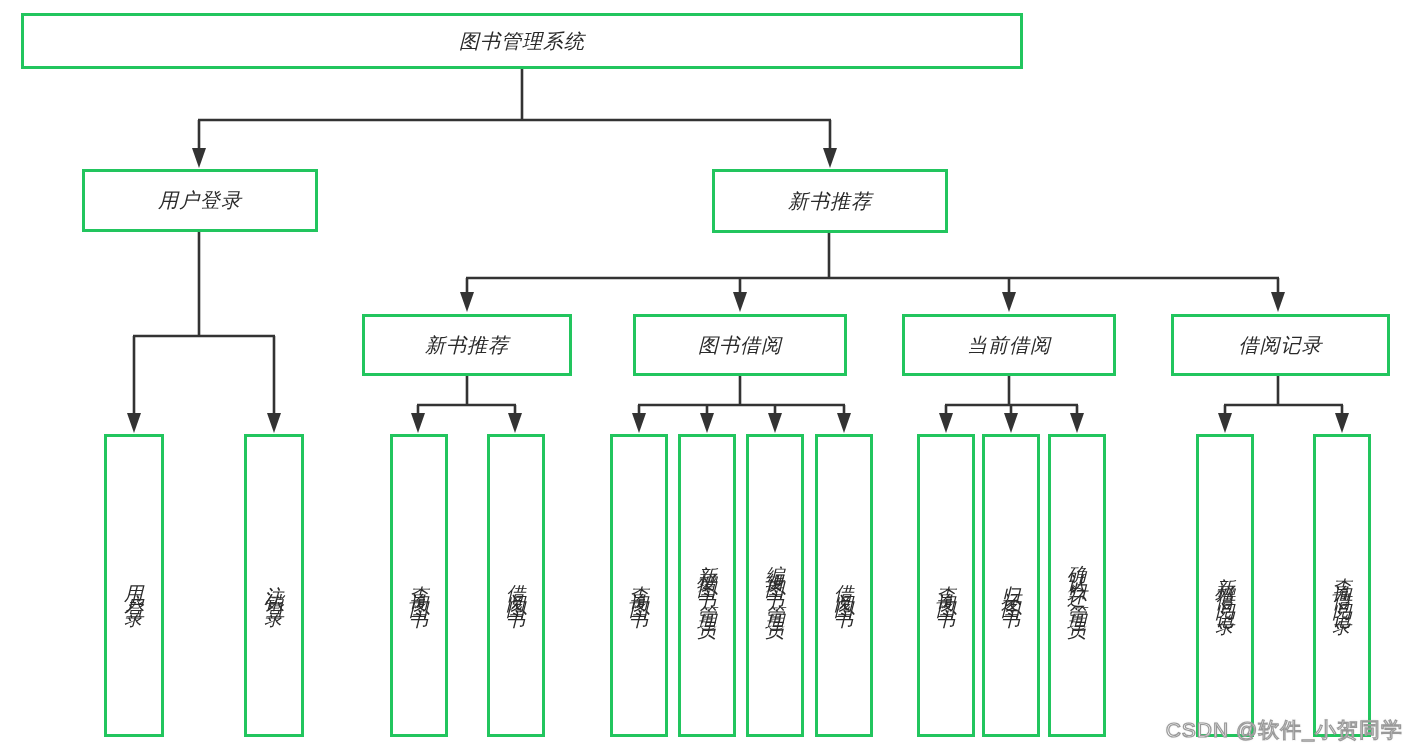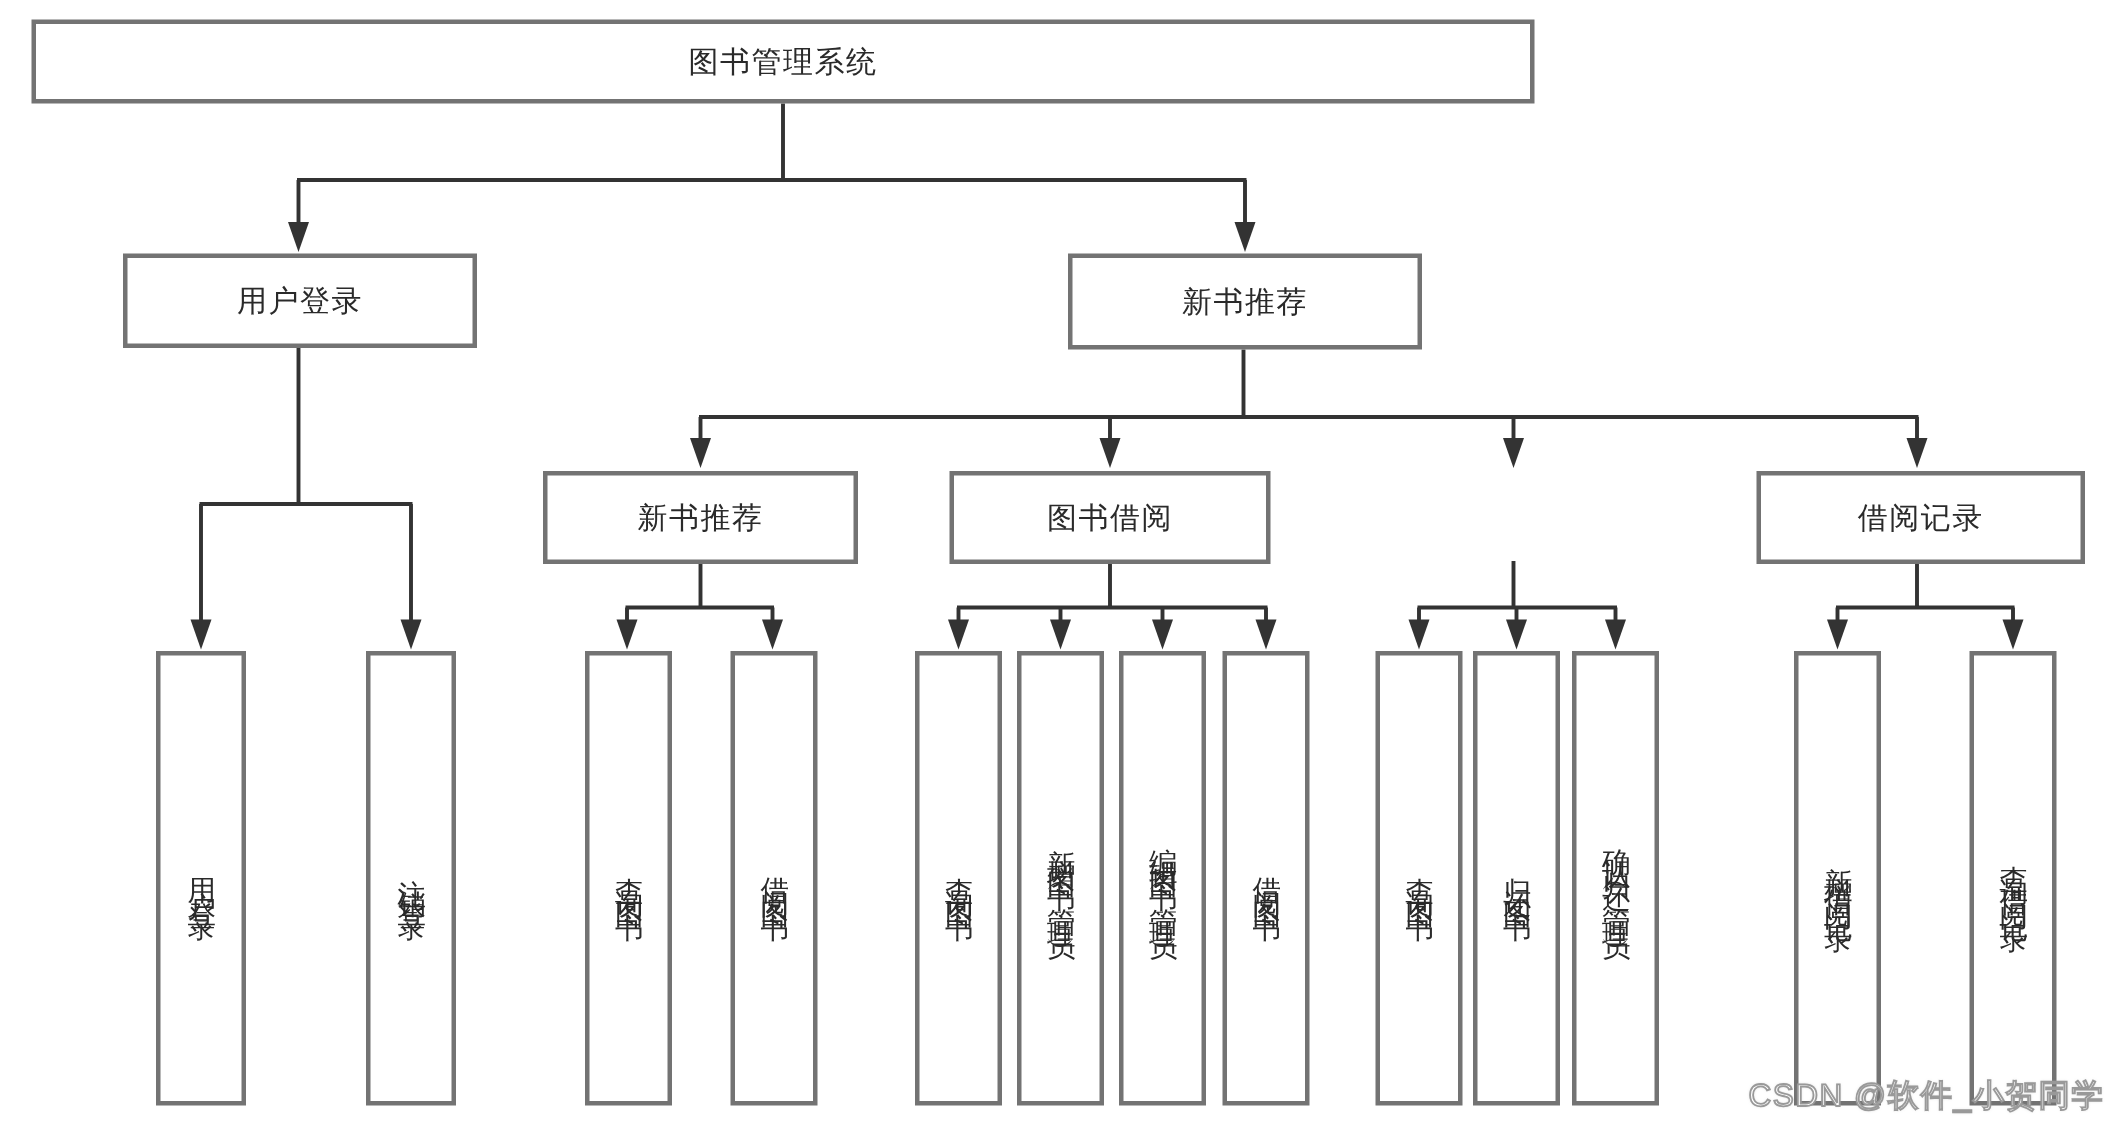--- a/index.html
+++ b/index.html
@@ -2,22 +2,22 @@
 <html><head>
 <meta charset="utf-8">
 <style>
   html,body{margin:0;padding:0;background:#fff;}
   #stage{
     position:relative;width:1405px;height:747px;background:#ffffff;overflow:hidden;
     font-family:"Liberation Sans","DejaVu Sans",sans-serif;color:#262626;
   }
   #connectors{position:absolute;left:0;top:0;width:1405px;height:747px;}
   .node{
-    position:absolute;box-sizing:border-box;border:3px solid #737373;background:#ffffff;
-    display:flex;align-items:center;justify-content:center;
+    position:absolute;box-sizing:border-box;border:3px solid #22c55e;background:#ffffff;
+    display:flex;align-items:center;justify-content:center;font-style:italic;
   }
   .hlabel{font-size:20px;letter-spacing:1px;color:#2a2a2a;white-space:nowrap;}
   .leaf{top:434px;height:303px;}
   .vlabel{
     writing-mode:vertical-rl;text-orientation:mixed;
     font-size:19px;letter-spacing:8px;color:#2a2a2a;line-height:1;
   }
   #watermark{
     position:absolute;right:2px;bottom:3px;z-index:5;
     font-size:21px;letter-spacing:1px;
@@ -81,20 +81,23 @@
   <div class="node" style="left:712px;top:169px;width:236px;height:64px">
     <span class="hlabel">新书推荐</span>
   </div>
 
   <div class="node" style="left:362px;top:314px;width:210px;height:62px">
     <span class="hlabel">新书推荐</span>
   </div>
   <div class="node" style="left:633px;top:314px;width:214px;height:62px">
     <span class="hlabel">图书借阅</span>
   </div>
+  <div class="node" style="left:902px;top:314px;width:214px;height:62px">
+    <span class="hlabel">当前借阅</span>
+  </div>
   <div class="node" style="left:1171px;top:314px;width:219px;height:62px">
     <span class="hlabel">借阅记录</span>
   </div>
 
   <div class="node leaf" style="left:104px;width:60px">
     <span class="vlabel">用户登录</span>
   </div>
   <div class="node leaf" style="left:244px;width:60px">
     <span class="vlabel">注销登录</span>
   </div>

